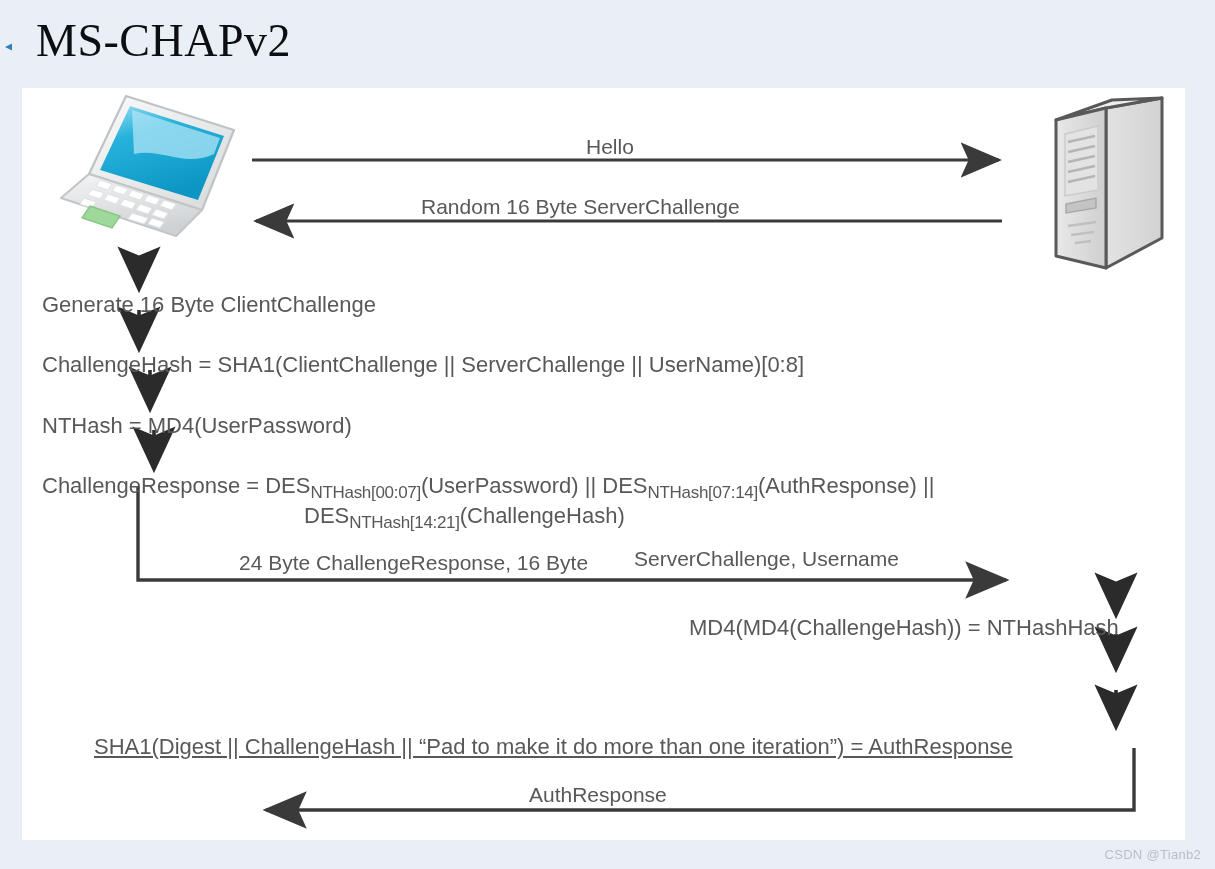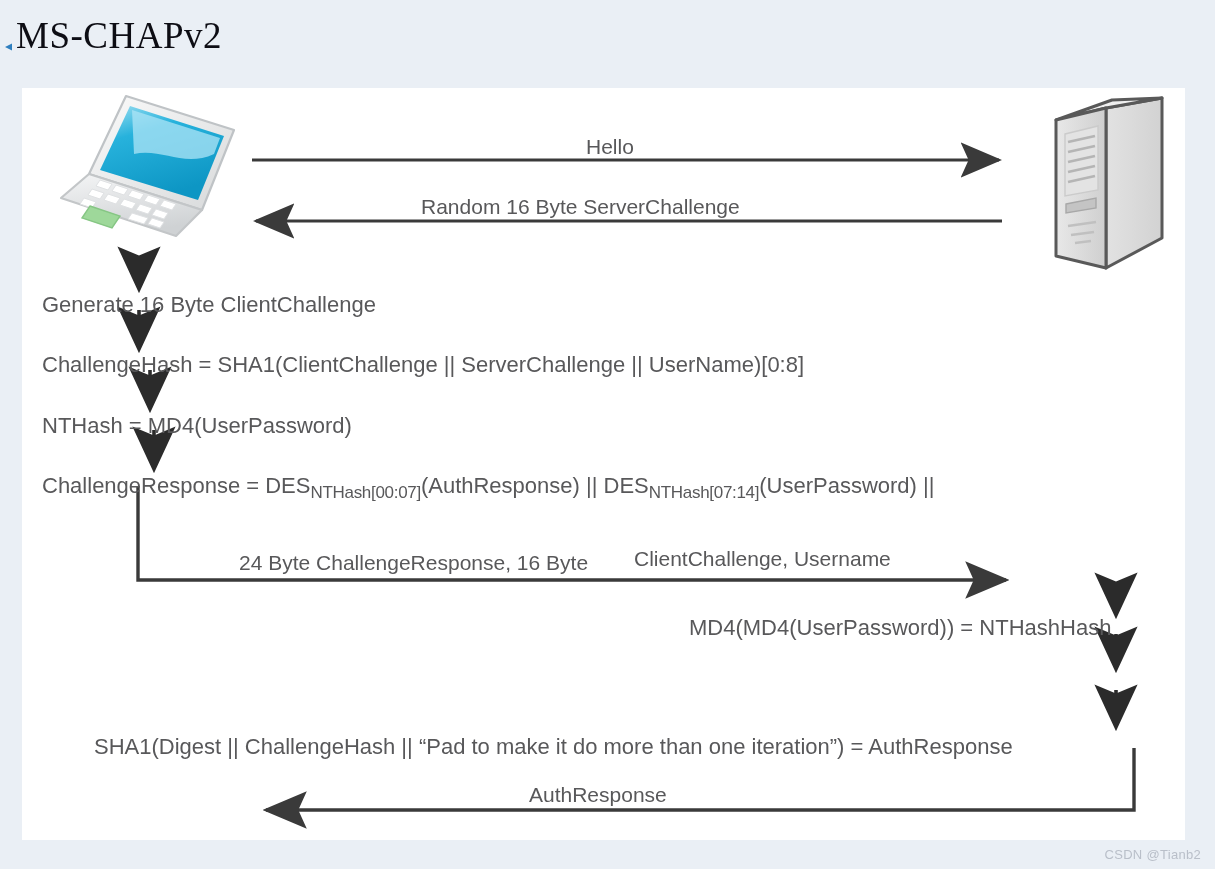--- a/index.html
+++ b/index.html
@@ -34,24 +34,24 @@
     left: 4px;
     top: 34px;
     width: 14px;
     height: 10px;
     color: #2b6ca3;
     font-size: 13px;
     line-height: 10px;
   }
   .title-text {
     position: absolute;
-    left: 16px;
+    left: 36px;
     top: 6px;
     font-family: "Liberation Serif", serif;
-    font-size: 37px;
+    font-size: 46px;
     color: #0d0d14;
     letter-spacing: 0.5px;
     white-space: nowrap;
   }
   
   .diagram {
     position: absolute;
     left: 22px;
     top: 88px;
     width: 1163px;
@@ -241,38 +241,41 @@
         <g>
           <path d="M1100 660 L1100 722 L232 722" stroke="#3a3a3a" stroke-width="3.4" fill="none" marker-end="url(#arrL)"></path>
         </g>
       </svg>
 
       <div class="txt t-msg" style="left:552px; top:48px;">Hello</div>
 
       <div class="txt t-msg" style="left:387px; top:108px;">Random 16 Byte ServerChallenge</div>
 
       <div class="txt t-msg" style="left:205px; top:464px;">24 Byte ChallengeResponse, 16 Byte</div>
-      <div class="txt t-msg" style="left:600px; top:460px;">ClientChallenge, Username</div>
+      <div class="txt t-msg" style="left:600px; top:460px;">ServerChallenge, Username</div>
 
       <div class="txt t-msg" style="left:495px; top:696px;">AuthResponse</div>
 
       <div class="txt t-step" style="left:8px; top:206px;">Generate 16 Byte ClientChallenge</div>
 
       <div class="txt t-step" style="left:8px; top:266px;">ChallengeHash = SHA1(ClientChallenge || ServerChallenge || UserName)[0:8]</div>
 
       <div class="txt t-step" style="left:8px; top:327px;">NTHash = MD4(UserPassword)</div>
 
       <div class="txt t-step" style="left:8px; top:387px;">
-        <span>ChallengeResponse = DES</span><span class="sub">NTHash[00:07]</span><span>(AuthResponse) || DES</span><span class="sub">NTHash[07:14]</span><span>(UserPassword) ||</span>
+        <span>ChallengeResponse = DES</span><span class="sub">NTHash[00:07]</span><span>(UserPassword) || DES</span><span class="sub">NTHash[07:14]</span><span>(AuthResponse) ||</span>
       </div>
 
-
-      <div class="txt t-step" style="left:655px; top:529px;">MD4(MD4(UserPassword)) = NTHashHash</div>
-
-
-      <div class="txt t-step" style="left:60px; top:648px;">SHA1(Digest || ChallengeHash || “Pad to make it do more than one iteration”) = AuthResponse</div>
+      <div class="txt t-step" style="left:270px; top:417px;">
+        <span>DES</span><span class="sub">NTHash[14:21]</span><span>(ChallengeHash)</span>
+      </div>
+
+      <div class="txt t-step" style="left:655px; top:529px;">MD4(MD4(ChallengeHash)) = NTHashHash</div>
+
+
+      <div class="txt t-step" style="left:60px; top:648px;text-decoration:underline;">SHA1(Digest || ChallengeHash || “Pad to make it do more than one iteration”) = AuthResponse</div>
 
     </div>
   </div>
 
   <div class="watermark">CSDN @Tianb2</div>
 
 </div>
 
 </body></html>

